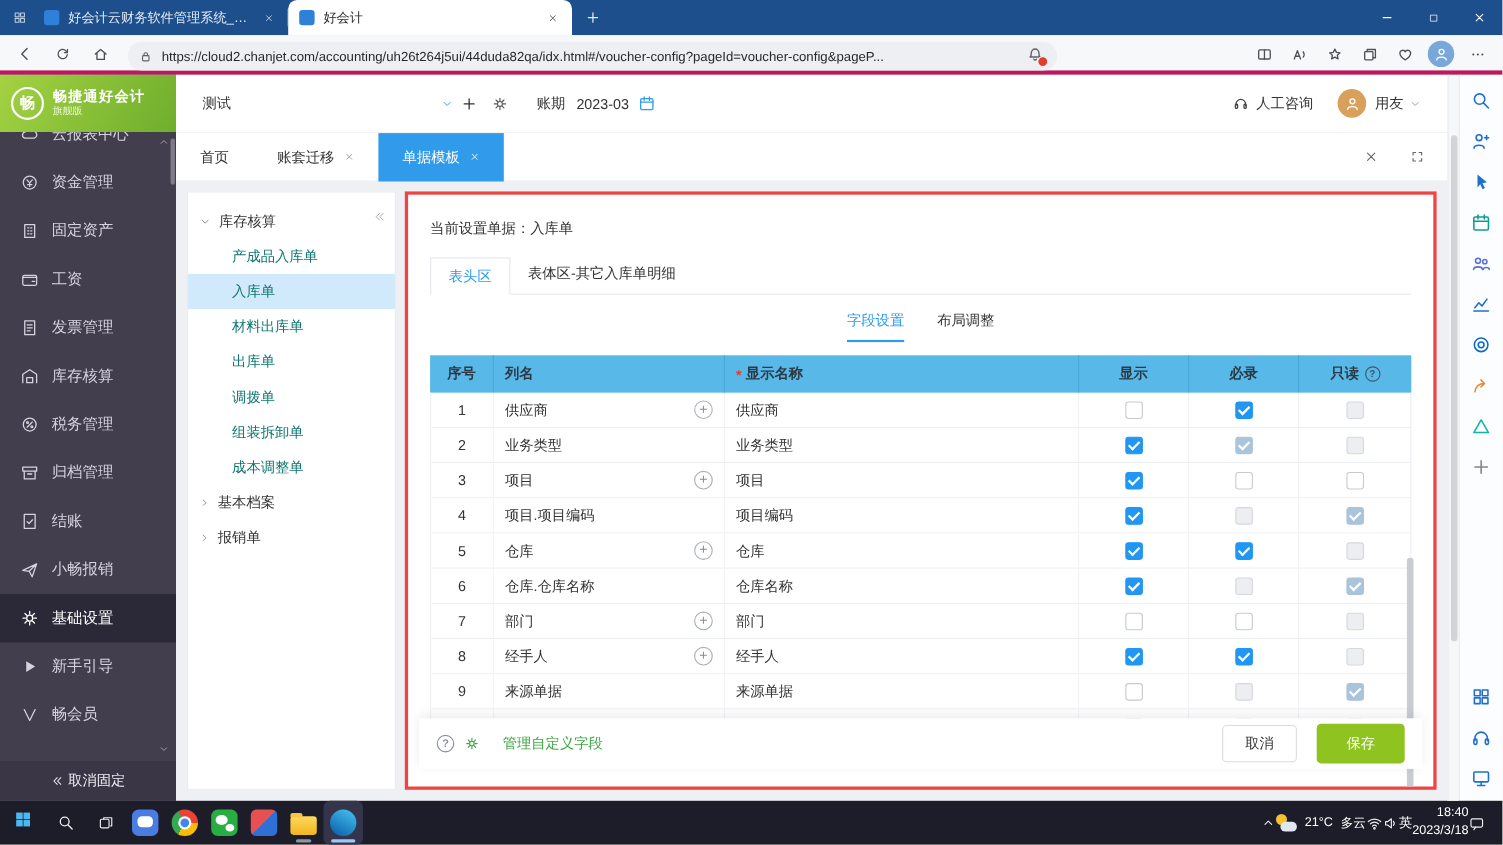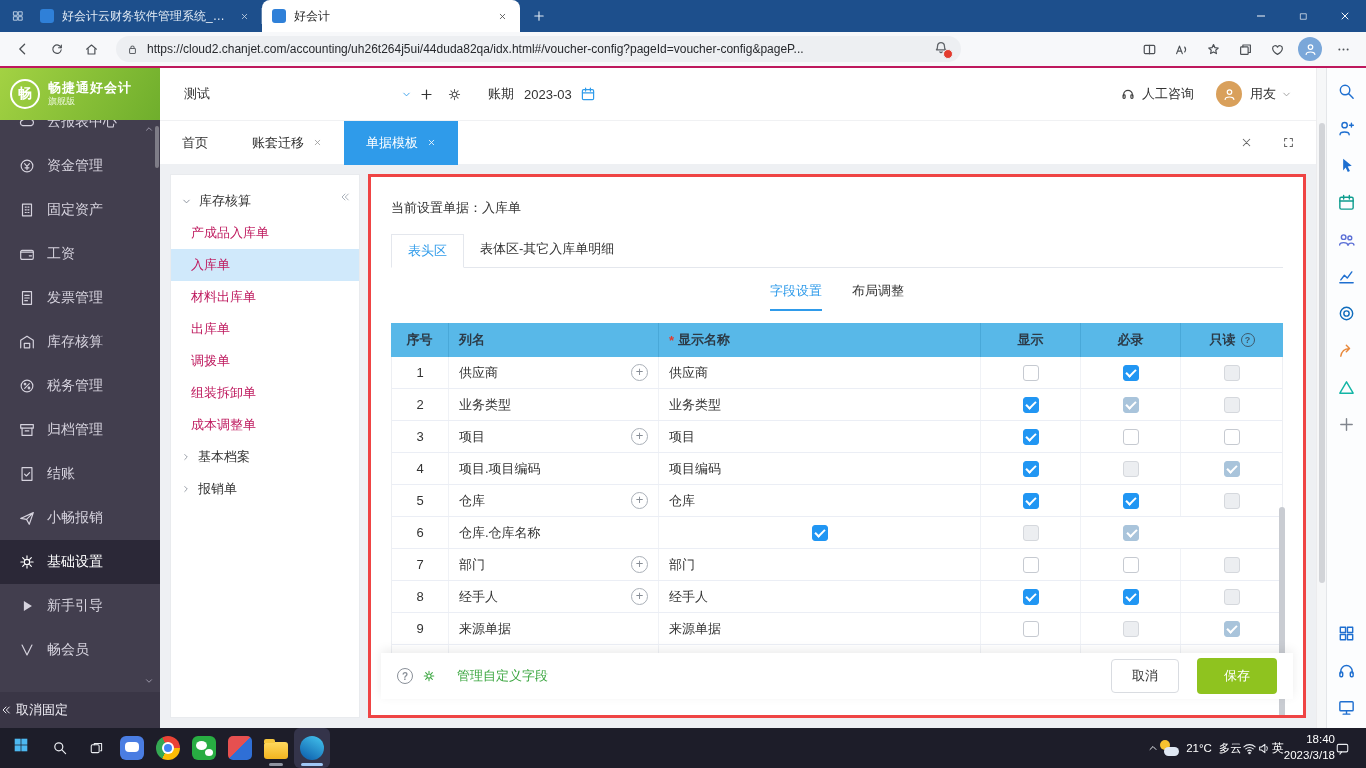--- a/index.html
+++ b/index.html
@@ -17,21 +17,21 @@
   .btab:not(.active)::after{content:"";position:absolute;right:0;top:8px;bottom:8px;width:1px;background:rgba(255,255,255,.3)}
   .btab.active{width:258px;background:#fff;color:#2b2b2b;border-radius:8px 8px 0 0}
   .btab-title{flex:1;white-space:nowrap;overflow:hidden;text-overflow:ellipsis}
   .favicon{width:14px;height:14px;border-radius:3px;background:#2f80d8;flex:0 0 auto}
   .btab-close{width:16px;height:16px;display:flex;align-items:center;justify-content:center;border-radius:3px;color:inherit;opacity:.85}
   .newtab{width:26px;height:26px;margin-left:6px;display:flex;align-items:center;justify-content:center;color:#e3ecf5}
   .tb-spacer{flex:1}
   .wctrl{width:42px;height:32px;display:flex;align-items:center;justify-content:center;color:#fff}
 
   
-  .navbar{height:36px;background:#f7f8fa;border-bottom:2px solid #be185d;display:flex;align-items:center;padding:0 8px;gap:4px;flex:0 0 auto}
+  .navbar{height:36px;background:#f7f8fa;border-bottom:4px solid #be185d;display:flex;align-items:flex-end;padding:0 8px;gap:4px;flex:0 0 auto}
   .nav-btn{width:30px;height:30px;display:flex;align-items:center;justify-content:center;color:#4d5156;border-radius:4px}
   .addr{flex:0 1 845px;height:26px;background:#edeff2;border-radius:13px;display:flex;align-items:center;padding:0 10px;gap:8px;margin:0 6px;min-width:0}
   .addr-url{flex:1;font-size:12px;color:#27292d;white-space:nowrap;overflow:hidden;text-overflow:ellipsis}
   .addr .lock{color:#5f6368}
   .bell-wrap{position:relative;width:18px;height:18px;color:#5f6368}
   .bell-wrap::after{content:"";position:absolute;right:-2px;bottom:-1px;width:8px;height:8px;border-radius:50%;background:#e33b2e;border:1.5px solid #edeff2}
   .nav-right{display:flex;align-items:center;gap:2px;margin-left:auto}
   .avatar-sm{width:24px;height:24px;border-radius:50%;background:#7aa7d9;color:#fff;display:flex;align-items:center;justify-content:center;margin:0 4px}
 
   
@@ -44,21 +44,21 @@
   .brand-txt{display:flex;flex-direction:column;line-height:1.15}
   .brand-title{color:#fff;font-size:13px;font-weight:bold;letter-spacing:1px}
   .brand-edition{color:#eaf6d8;font-size:9px}
   .side-menu{flex:1;overflow:hidden}
   .side-menu .side-item:first-child{margin-top:-20px}
   .side-item{height:44px;display:flex;align-items:center;gap:11px;padding-left:18px;color:#d6d3de;font-size:14px;cursor:default}
   .side-item.active{background:#2b2837;color:#fff}
   .side-scroll-up{position:absolute;top:56px;right:6px;color:#a39fb0}
   .side-scroll-dn{position:absolute;bottom:42px;right:6px;color:#a39fb0}
   .side-thumb{position:absolute;top:58px;right:1px;width:4px;height:42px;border-radius:2px;background:rgba(255,255,255,.32)}
-  .unpin{height:36px;display:flex;align-items:center;justify-content:flex-start;gap:4px;color:#efedf4;font-size:13px;background:#3a3646;flex:0 0 auto}
+  .unpin{height:36px;display:flex;align-items:center;justify-content:center;gap:4px;color:#efedf4;font-size:13px;background:#3a3646;flex:0 0 auto}
 
   
   .maincol{flex:1;display:flex;flex-direction:column;min-width:0}
   .topbar{height:52px;background:#fff;display:flex;align-items:center;padding:0 24px;flex:0 0 auto}
   .acct-select{width:228px;display:flex;align-items:center;justify-content:space-between;font-size:13px;color:#333}
   .acct-select .chev{color:#2f9bea}
   .tb-ic{width:28px;height:28px;display:flex;align-items:center;justify-content:center;color:#444}
   .period-label{margin-left:20px;font-size:13px;color:#333}
   .period-val{margin-left:10px;font-size:13px;color:#333}
   .cal-ic{margin-left:8px;color:#2f9bea}
@@ -75,21 +75,21 @@
   .ptab.active .pclose{color:#fff}
   .pt-spacer{flex:1}
   .pt-close,.pt-full{width:28px;height:28px;display:flex;align-items:center;justify-content:center;color:#666;margin-right:14px}
 
   
   .content{flex:1;display:flex;gap:8px;padding:10px;min-height:0}
   .tree-panel{width:190px;background:#fff;border:1px solid #e9ebee;position:relative;padding-top:10px;flex:0 0 auto}
   .tree-root{height:32px;display:flex;align-items:center;gap:7px;padding:0 10px;font-size:13px;color:#333}
   .tree-root .caret,.tree-root2 .caret{color:#808893}
   .tree-collapse{position:absolute;top:16px;right:8px;color:#9aa2ad}
-  .tree-item{height:32px;line-height:32px;padding-left:20px;font-size:13px;color:#be185d;white-space:nowrap}
+  .tree-item{height:32px;line-height:32px;padding-left:40px;font-size:13px;color:#0f766e;white-space:nowrap}
   .tree-item.selected{background:#d0e9fb}
   .tree-root2{height:32px;display:flex;align-items:center;gap:7px;padding:0 10px;font-size:13px;color:#333}
 
   .main-panel{flex:1;background:#fff;border:3px solid #ef4444;position:relative;padding:0 20px;overflow:hidden;min-width:0}
   .doc-label{margin-top:22px;font-size:13px;color:#333}
   .area-tabs{margin-top:16px;border-bottom:1px solid #e4e7ed;display:flex;align-items:flex-end}
   .atab{height:34px;line-height:32px;padding:0 16px;font-size:13px;color:#333}
   .atab.active{border:1px solid #e4e7ed;border-bottom:1px solid #fff;margin-bottom:-1px;color:#2f9bea;background:#fff}
   .mode-tabs{margin-top:14px;display:flex;justify-content:center;gap:30px}
   .mtab{font-size:13px;color:#333;padding-bottom:9px;border-bottom:2px solid transparent}
@@ -664,20 +664,21 @@
                   </div>
                   <div class="tc c-cb">
                     <span class="cb unchecked-disabled"></span>
                   </div>
                 </div>
                 <div class="trow">
                   <div class="tc c-no">6</div>
                   <div class="tc c-col">
                     <span>仓库.仓库名称</span>
                   </div>
+                  <div class="tc">仓库名称</div>
                   <div class="tc c-cb">
                     <span class="cb checked"></span>
                   </div>
                   <div class="tc c-cb">
                     <span class="cb unchecked-disabled"></span>
                   </div>
                   <div class="tc c-cb">
                     <span class="cb checked-disabled"></span>
                   </div>
                 </div>

